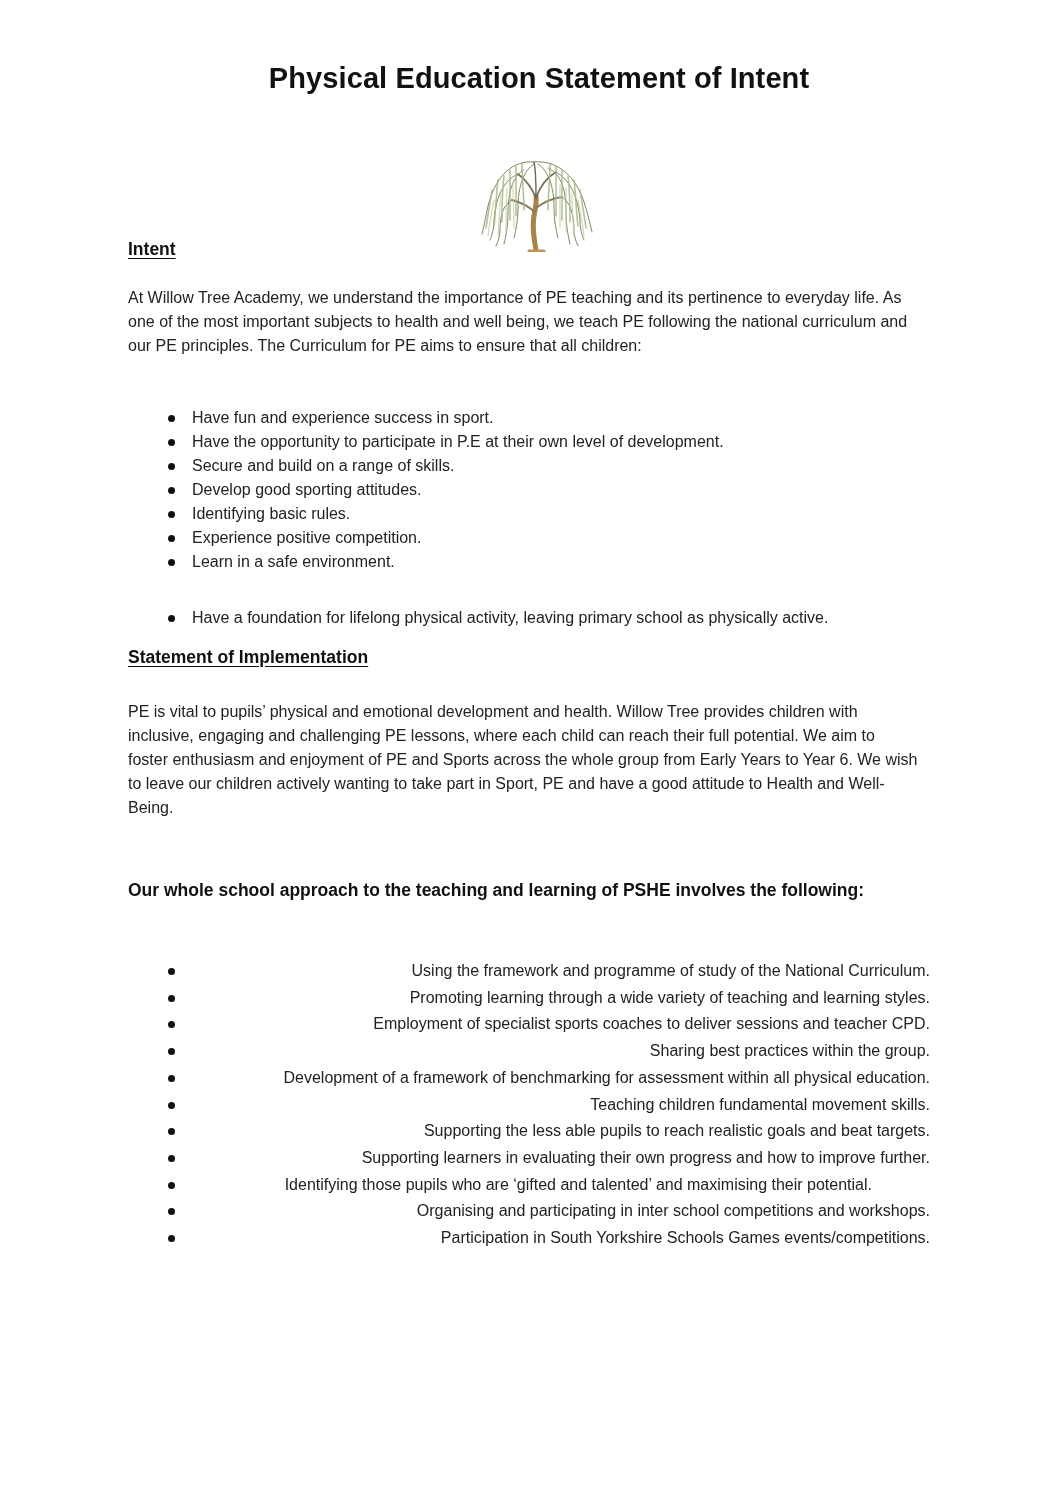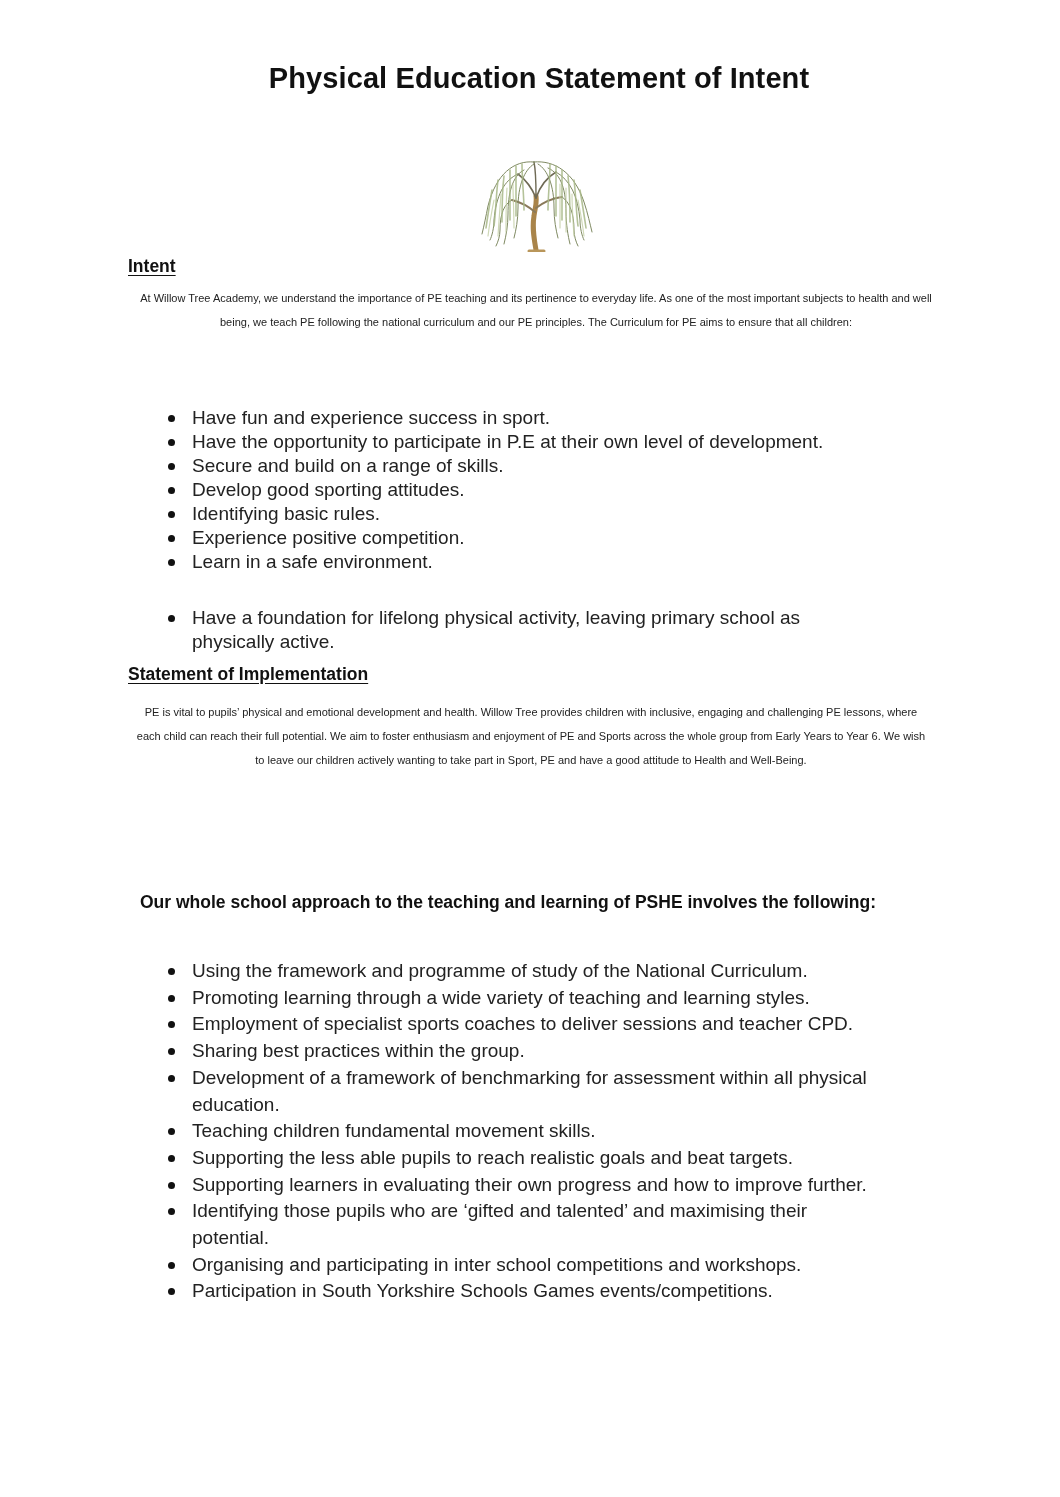--- a/index.html
+++ b/index.html
@@ -38,46 +38,44 @@
       height: 102px;
     }
     .heading {
       position: absolute;
       left: 128px;
       font-size: 17.5px;
       font-weight: bold;
       text-decoration: underline;
       text-underline-offset: 3px;
       color: #111;
-      margin-top: 17px;
     }
     .para {
       position: absolute;
-      left: 136px;
+      left: 128px;
       width: 800px;
-      font-size: 11px;
+      font-size: 16px;
       line-height: 24px;
       color: #222;
-      text-align: center;
     }
     .bold-para {
       position: absolute;
       left: 128px;
       width: 800px;
       font-size: 17.5px;
       line-height: 27px;
       font-weight: bold;
       color: #111;
     }
     ul.bullets {
       position: absolute;
       margin: 0;
       padding: 0;
       list-style: none;
-      font-size: 19px;
+      font-size: 16px;
       color: #222;
     }
     ul.bullets li {
       position: relative;
       padding-left: 32px;
     }
     ul.bullets li::before {
       content: "";
       position: absolute;
       left: 8px;
@@ -95,20 +93,21 @@
       line-height: 24px;
     }
     .list1 li::before { top: 9px; }
     .list2 {
       left: 160px;
       top: 958px;
       width: 770px;
     }
     .list2 li {
       line-height: 26.7px;
+      text-align: right;
     }
     .list2 li::before { top: 10px; }
   </style>
 </head>
 <body>
 
 <div class="page">
 
   <h1 class="title" style="margin:0;">Physical Education Statement of Intent</h1>
 
@@ -175,21 +174,21 @@
     <li>Identifying basic rules.</li>
     <li>Experience positive competition.</li>
     <li>Learn in a safe environment.</li>
     <li style="width:660px;margin-top:32px;">Have a foundation for lifelong physical activity, leaving primary school as physically active.</li>
   </ul>
 
   <div class="heading" style="top:647px;">Statement of Implementation</div>
 
   <p class="para" style="top:700px; margin:0; width:790px;">PE is vital to pupils’ physical and emotional development and health. Willow Tree provides children with inclusive, engaging and challenging PE lessons, where each child can reach their full potential. We aim to foster enthusiasm and enjoyment of PE and Sports across the whole group from Early Years to Year 6. We wish to leave our children actively wanting to take part in Sport, PE and have a good attitude to Health and Well-Being.</p>
 
-  <p class="bold-para" style="top:877px; margin:12px; width:760px;">Our whole school approach to the teaching and learning of PSHE involves the following:</p>
+  <p class="bold-para" style="top:877px; margin:0; width:760px;">Our whole school approach to the teaching and learning of PSHE involves the following:</p>
 
   <ul class="bullets list2">
     <li>Using the framework and programme of study of the National Curriculum.</li>
     <li>Promoting learning through a wide variety of teaching and learning styles.</li>
     <li>Employment of specialist sports coaches to deliver sessions and teacher CPD.</li>
     <li>Sharing best practices within the group.</li>
     <li>Development of a framework of benchmarking for assessment within all physical education.</li>
     <li>Teaching children fundamental movement skills.</li>
     <li>Supporting the less able pupils to reach realistic goals and beat targets.</li>
     <li>Supporting learners in evaluating their own progress and how to improve further.</li>

